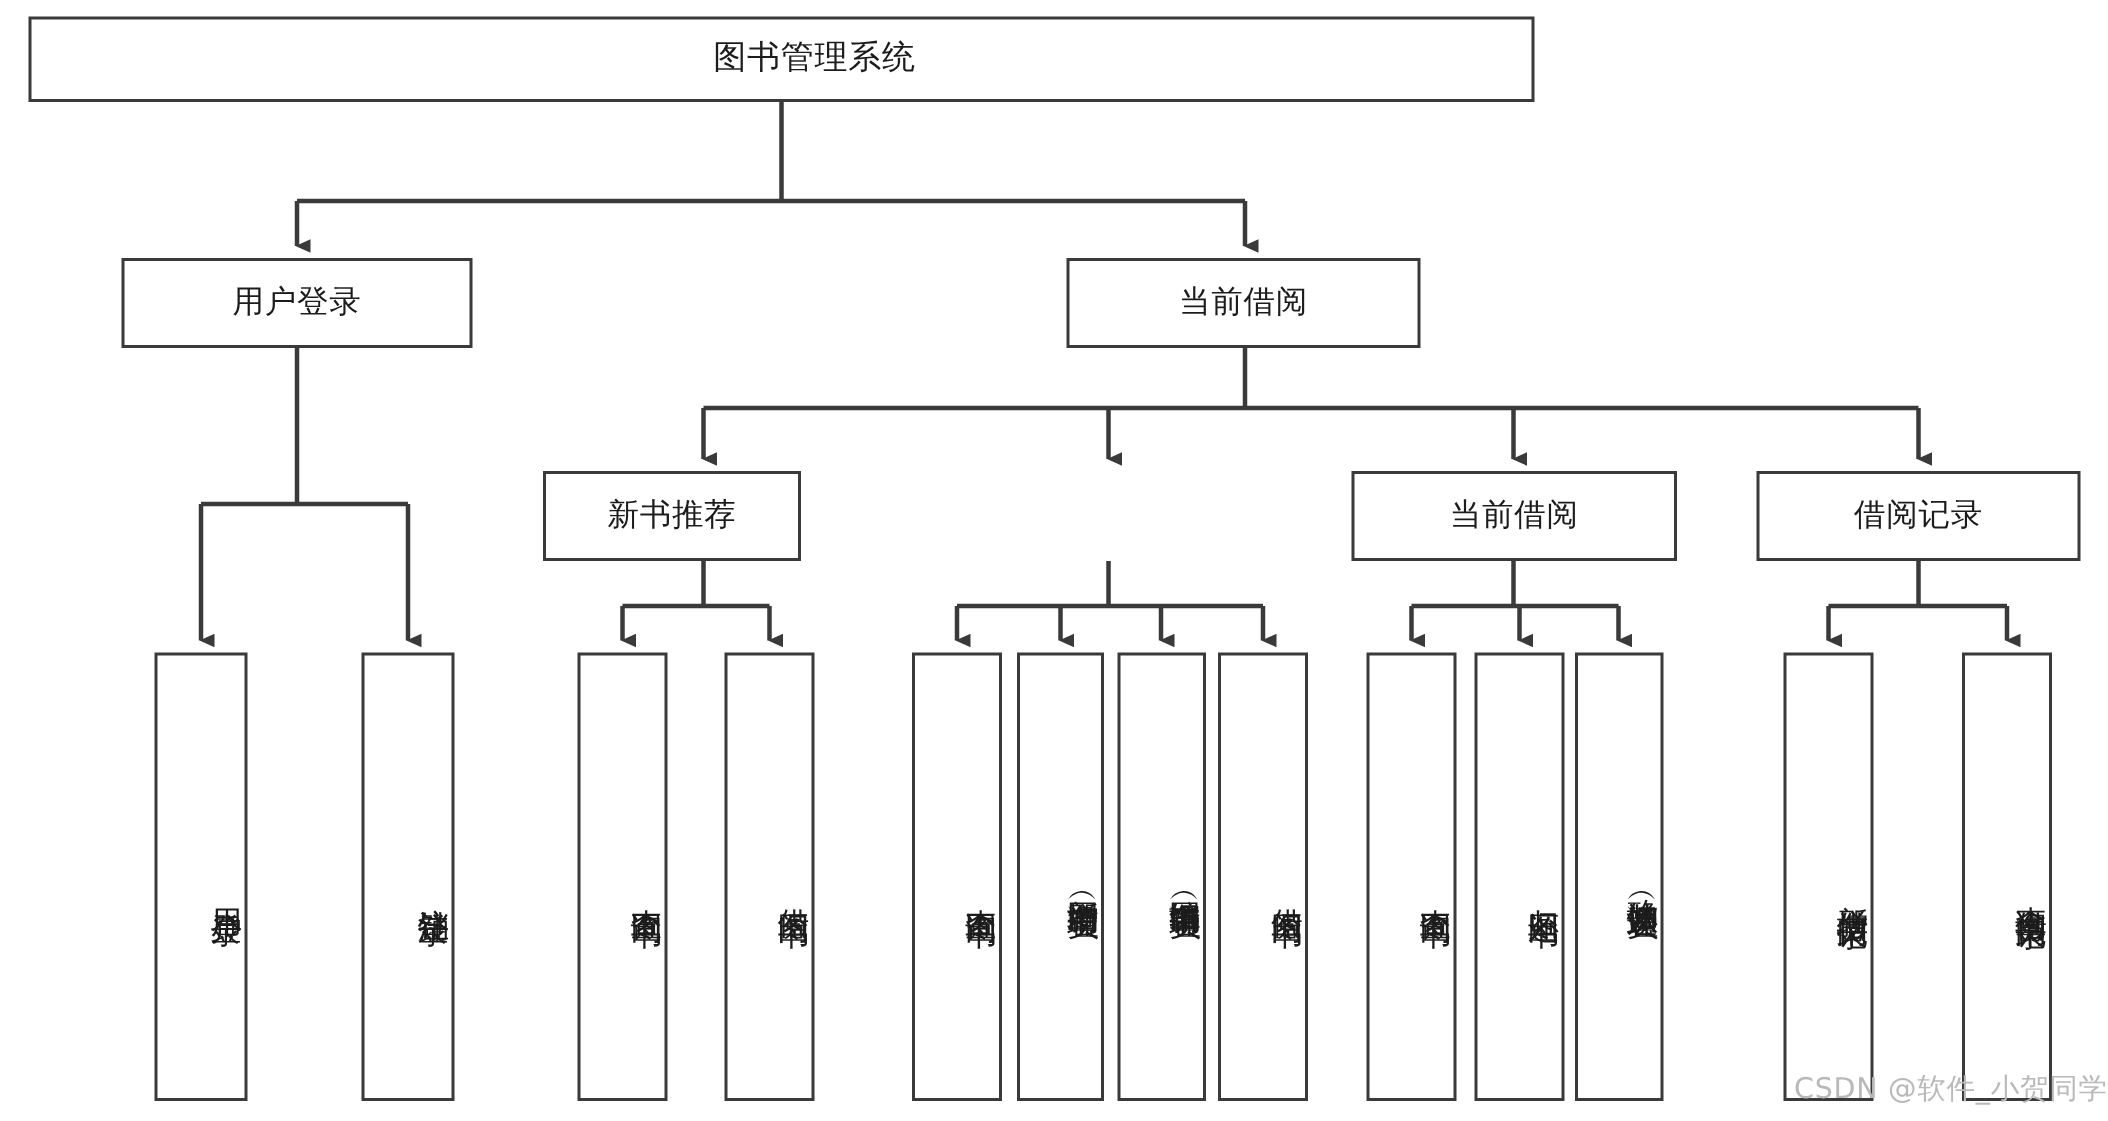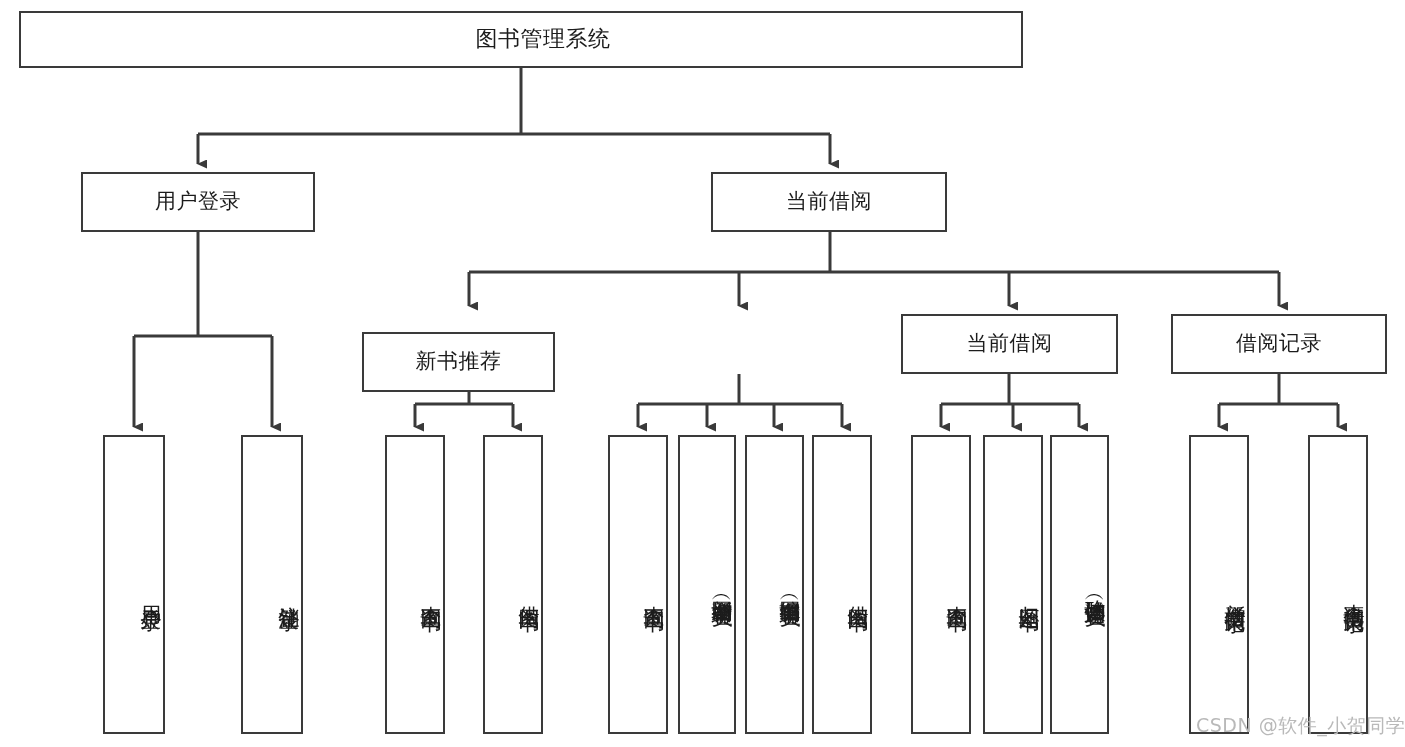--- a/index.html
+++ b/index.html
@@ -123,21 +123,21 @@
       <path d="M1219,404 L1219,427" marker-end="url(#arrowhead)"></path>
       <path d="M1338,404 L1338,427" marker-end="url(#arrowhead)"></path>
     </g>
   </svg>
 
   <div class="node node-h node-root" style="left:19px; top:11px; width:1004px; height:57px;">图书管理系统</div>
 
   <div class="node node-h" style="left:81px; top:172px; width:234px; height:60px;">用户登录</div>
   <div class="node node-h" style="left:711px; top:172px; width:236px; height:60px;">当前借阅</div>
 
-  <div class="node node-h" style="left:362px; top:332px; width:193px; height:60px;">新书推荐</div>
+  <div class="node node-h" style="left:362px; top:314px; width:172px; height:60px;">新书推荐</div>
   <div class="node node-h" style="left:1171px; top:314px; width:216px; height:60px;">借阅记录</div>
   <div class="node node-h" style="left:901px; top:314px; width:217px; height:60px;">当前借阅</div>
 
   <div class="node node-v" style="left:103px; top:435px; width:62px; height:299px;">用户登录</div>
   <div class="node node-v" style="left:241px; top:435px; width:62px; height:299px;">注销登录</div>
 
   <div class="node node-v" style="left:385px; top:435px; width:60px; height:299px;">查询图书</div>
   <div class="node node-v" style="left:483px; top:435px; width:60px; height:299px;">借阅图书</div>
 
   <div class="node node-v" style="left:608px; top:435px; width:60px; height:299px;">查询图书</div>

